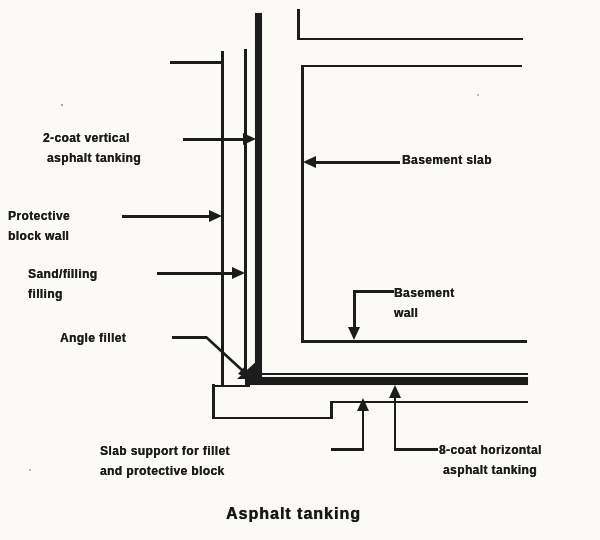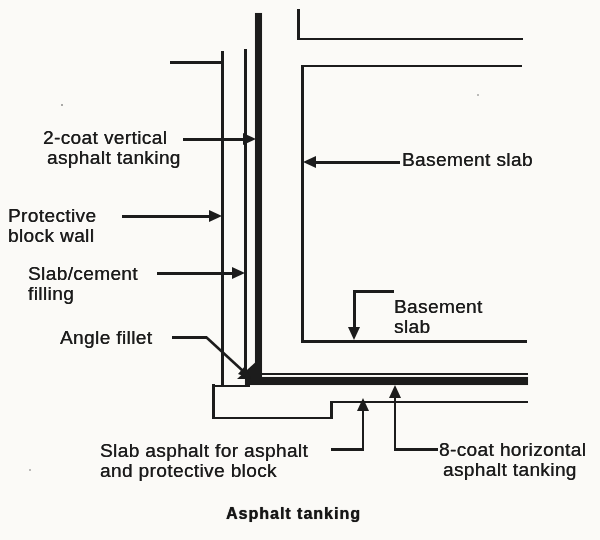--- a/index.html
+++ b/index.html
@@ -12,21 +12,21 @@
       radial-gradient(circle 1px at 150px 395px, rgba(70,70,70,.4) 60%, transparent 62%),
       radial-gradient(circle 1.1px at 542px 300px, rgba(70,70,70,.35) 60%, transparent 62%),
       radial-gradient(circle 1px at 420px 520px, rgba(70,70,70,.35) 60%, transparent 62%),
       radial-gradient(circle 1.2px at 30px 470px, rgba(70,70,70,.35) 60%, transparent 62%),
       radial-gradient(circle 1px at 560px 430px, rgba(70,70,70,.3) 60%, transparent 62%),
       #fbfaf7;
     font-family:"Liberation Sans",sans-serif;
   }
   .ln{position:absolute;background:#1c1c1c;box-shadow:0 0 .6px rgba(0,0,0,.65);}
   .label{
-    position:absolute;font-weight:400;font-size:19px;line-height:20px;
+    position:absolute;font-weight:700;font-size:12px;line-height:20px;
     color:#1b1b1b;letter-spacing:.4px;white-space:nowrap;
     text-shadow:0 0 .6px rgba(25,25,25,.85), .4px .4px .5px rgba(25,25,25,.4);
   }
   .head{position:absolute;width:0;height:0;}
   .ar{border-top:6px solid transparent;border-bottom:6px solid transparent;border-left:13px solid #1c1c1c;}
   .al{border-top:6px solid transparent;border-bottom:6px solid transparent;border-right:13px solid #1c1c1c;}
   .au{border-left:6px solid transparent;border-right:6px solid transparent;border-bottom:13px solid #1c1c1c;}
   .ad{border-left:6px solid transparent;border-right:6px solid transparent;border-top:13px solid #1c1c1c;}
   .svgabs{position:absolute;}
   #caption{
@@ -97,33 +97,33 @@
   </div>
 
   <div class="label" style="left:402px;top:150px;">Basement slab</div>
 
   <div class="label" style="left:8px;top:206px;">
     <div>Protective</div>
     <div>block wall</div>
   </div>
 
   <div class="label" style="left:28px;top:264px;">
-    <div>Slab/cement</div>
+    <div>Sand/filling</div>
     <div>filling</div>
   </div>
 
   <div class="label" style="left:60px;top:328px;">Angle fillet</div>
 
-  <div class="label" style="left:394px;top:297px;">
+  <div class="label" style="left:394px;top:283px;">
     <div>Basement</div>
-    <div>slab</div>
+    <div>wall</div>
   </div>
 
   <div class="label" style="left:100px;top:441px;">
-    <div>Slab asphalt for asphalt</div>
+    <div>Slab support for fillet</div>
     <div>and protective block</div>
   </div>
 
   <div class="label" style="left:439px;top:440px;">
     <div>8-coat horizontal</div>
     <div style="padding-left:4px;">asphalt tanking</div>
   </div>
 
   <div id="caption">Asphalt tanking</div>
 

